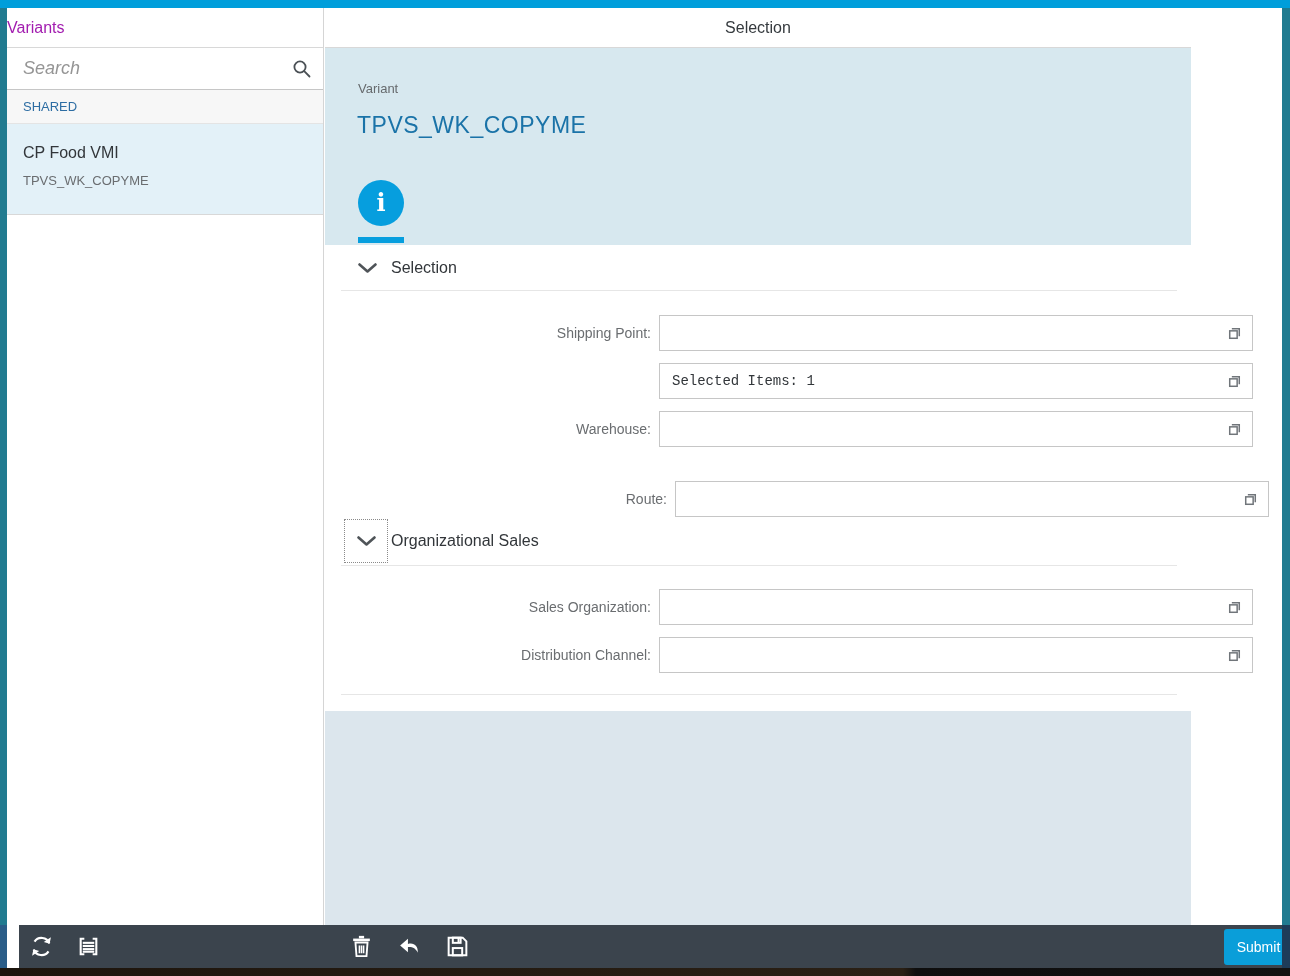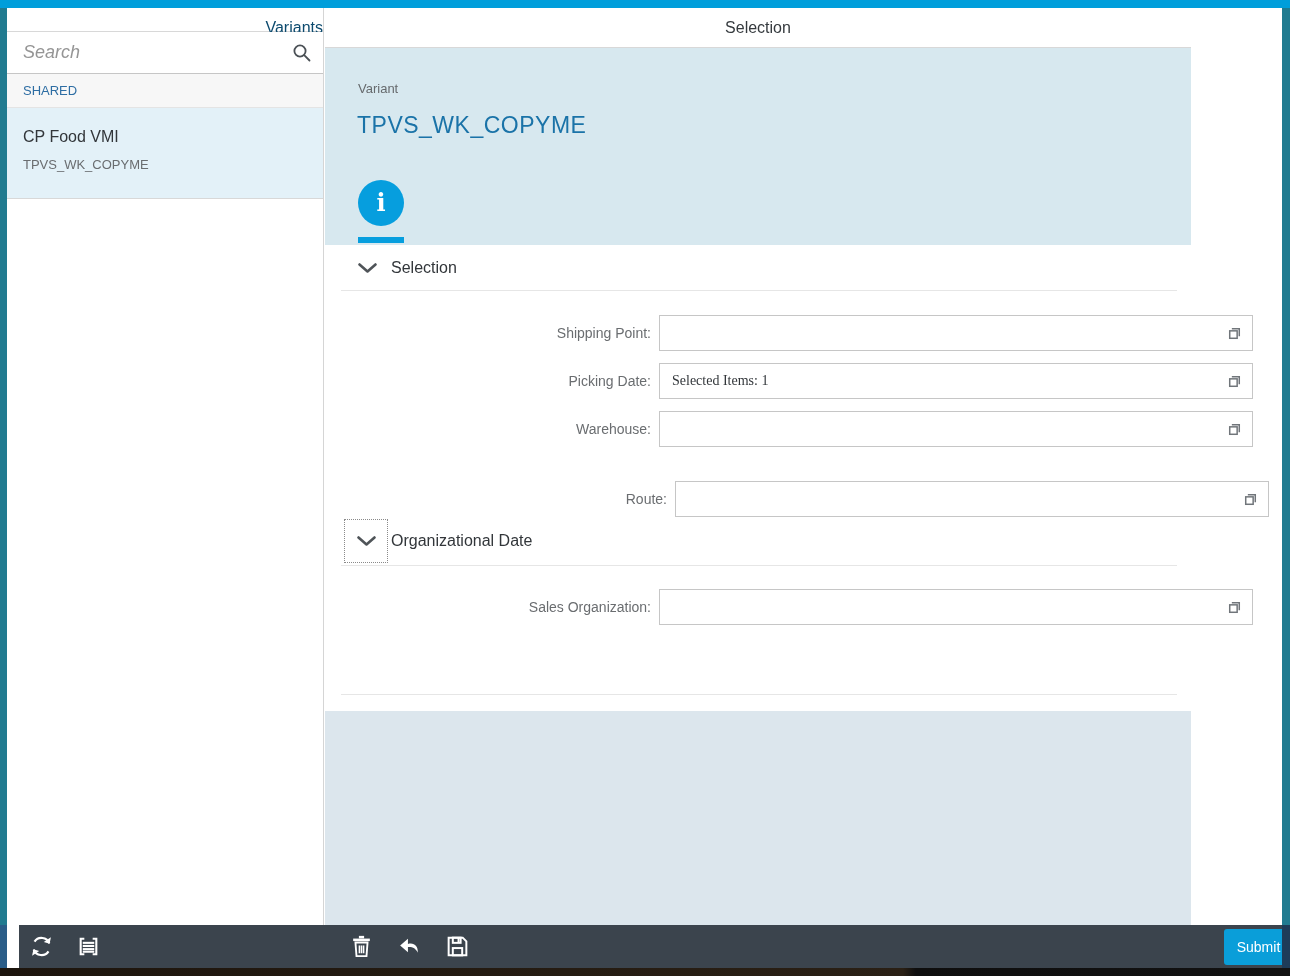--- a/index.html
+++ b/index.html
@@ -14,22 +14,22 @@
   .border-left  { position:absolute; left:0; top:8px; width:7px; height:917px; background:#217b90; }
   .border-right { position:absolute; right:0; top:8px; width:8px; height:917px; background:#217b90; }
   .border-left-tb  { position:absolute; left:0; top:925px; width:7px; height:43px; background:#2a5d88; }
   .border-right-tb { position:absolute; right:0; top:925px; width:8px; height:43px; background:#1e3c59; }
   .bottom-strip { position:absolute; left:0; top:968px; width:1290px; height:8px;
     background:linear-gradient(90deg,#1d150d 0%,#2a2015 70%,#0e0e0e 71%,#121212 100%); }
 
   
   .left-panel { position:absolute; left:7px; top:8px; width:317px; height:917px;
     background:#fff; border-right:1px solid #d5d5d5; }
-  .lp-header { height:24px; line-height:40px; text-align:right; font-size:16px;
-    color:#0c4a6e; border-bottom:1px solid #d8d8d8; background:#fff; }
+  .lp-header { height:40px; line-height:40px; text-align:left; font-size:16px;
+    color:#a21caf; border-bottom:1px solid #d8d8d8; background:#fff; }
   .lp-search { position:relative; height:42px; border-bottom:1px solid #c6c6c6; background:#fff; }
   .lp-search input { width:100%; height:100%; border:none; outline:none;
     padding:0 44px 0 16px; font-size:18px; font-family:"Liberation Sans",sans-serif; color:#32363a; }
   .lp-search input::placeholder { font-style:italic; color:#959595; opacity:1; }
   .lp-search .mag { position:absolute; right:10px; top:10px; width:22px; height:22px; color:#4a5055; }
   .lp-group { height:34px; display:flex; align-items:center; padding-left:16px;
     background:#f7f7f7; border-bottom:1px solid #e4e4e4; font-size:13px; color:#2d6da3; }
   .lp-item { height:91px; background:#e3f1f8; border-bottom:1px solid #d8d8d8; padding:20px 16px 0 16px; cursor:pointer; }
   .lp-item .it-title { font-size:16px; color:#32363a; }
   .lp-item .it-sub   { font-size:13px; color:#6a6d70; margin-top:11px; }
@@ -53,21 +53,21 @@
   .sec-toggle svg { width:19px; height:11px; color:#4f5458; }
   .sec-title { position:absolute; left:66px; top:0; height:44px; display:flex; align-items:center;
     font-size:16px; color:#32363a; }
   .divider { position:absolute; left:16px; right:14px; height:1px; background:#e6e6e6; }
 
   .field { position:absolute; left:0; width:100%; height:36px; }
   .f-label { position:absolute; left:0; top:0; width:326px; height:36px; line-height:36px;
     text-align:right; font-size:14px; color:#6a6d70; }
   .f-input { position:absolute; left:334px; top:0; width:594px; height:36px; }
   .f-input input { width:100%; height:100%; border:1px solid #c6c6c6; background:#fff;
-    padding:0 38px 0 12px; font-size:14px; color:#32363a; font-family:Liberation Serif, serif; outline:none; }
+    padding:0 38px 0 12px; font-size:14px; color:#32363a; font-family:Liberation Mono, monospace; outline:none; }
   .vh-btn { position:absolute; right:1px; top:1px; width:36px; height:34px; border:none; background:transparent;
     display:flex; align-items:center; justify-content:center; cursor:pointer; color:#70757a; }
   .vh-btn svg { width:17px; height:17px; }
 
   .rp-lower { position:absolute; left:0; top:703px; width:100%; height:214px; background:#dce6ed; }
 
   
   .toolbar { position:absolute; left:19px; top:925px; width:1276px; height:43px; background:#3b444d; }
   .tb-btn { position:absolute; top:8px; width:27px; height:27px; border:none; background:transparent;
     color:#fff; cursor:pointer; padding:0; display:flex; align-items:center; justify-content:center; }
@@ -134,21 +134,20 @@
         <button class="vh-btn">
           <svg viewBox="0 0 16 16" fill="none" stroke="currentColor" stroke-width="1.4">
               <polyline points="5.5,3.5 12.5,3.5 12.5,10.5"></polyline>
               <rect x="3.5" y="5.5" width="7" height="7"></rect>
             </svg>
         </button>
       </div>
     </div>
 
     <div class="field" style="top:355px;">
-      <label class="f-label">Picking Date:</label>
       <div class="f-input">
         <input type="text" value="Selected Items: 1" style="">
         <button class="vh-btn">
           <svg viewBox="0 0 16 16" fill="none" stroke="currentColor" stroke-width="1.4">
               <polyline points="5.5,3.5 12.5,3.5 12.5,10.5"></polyline>
               <rect x="3.5" y="5.5" width="7" height="7"></rect>
             </svg>
         </button>
       </div>
     </div>
@@ -178,37 +177,49 @@
         </button>
       </div>
     </div>
 
     <div class="sec-row" style="top:511px;">
       <button class="sec-toggle focused">
         <svg viewBox="0 0 19 11" fill="none" stroke="currentColor" stroke-width="2.6" stroke-linecap="round" stroke-linejoin="round">
             <polyline points="1.5,1.5 9.5,8.5 17.5,1.5"></polyline>
           </svg>
       </button>
-      <div class="sec-title">Organizational Date</div>
+      <div class="sec-title">Organizational Sales</div>
     </div>
     <div class="divider" style="top:557px;"></div>
 
     <div class="field" style="top:581px;">
       <label class="f-label">Sales Organization:</label>
       <div class="f-input">
         <input type="text" value="" style="">
         <button class="vh-btn">
           <svg viewBox="0 0 16 16" fill="none" stroke="currentColor" stroke-width="1.4">
               <polyline points="5.5,3.5 12.5,3.5 12.5,10.5"></polyline>
               <rect x="3.5" y="5.5" width="7" height="7"></rect>
             </svg>
         </button>
       </div>
     </div>
 
+    <div class="field" style="top:629px;">
+      <label class="f-label">Distribution Channel:</label>
+      <div class="f-input">
+        <input type="text" value="" style="">
+        <button class="vh-btn">
+          <svg viewBox="0 0 16 16" fill="none" stroke="currentColor" stroke-width="1.4">
+              <polyline points="5.5,3.5 12.5,3.5 12.5,10.5"></polyline>
+              <rect x="3.5" y="5.5" width="7" height="7"></rect>
+            </svg>
+        </button>
+      </div>
+    </div>
 
     <div class="divider" style="top:686px;"></div>
     <div class="rp-lower"></div>
   </div>
 
   <div class="toolbar">
     <button class="tb-btn" style="left:9px;">
       <svg viewBox="0 0 24 24" fill="none">
         <path d="M19.5 9a8 8 0 0 0-14.2-1.6" stroke="#fff" stroke-width="2.1"></path>
         <path d="M4.5 15a8 8 0 0 0 14.2 1.6" stroke="#fff" stroke-width="2.1"></path>

